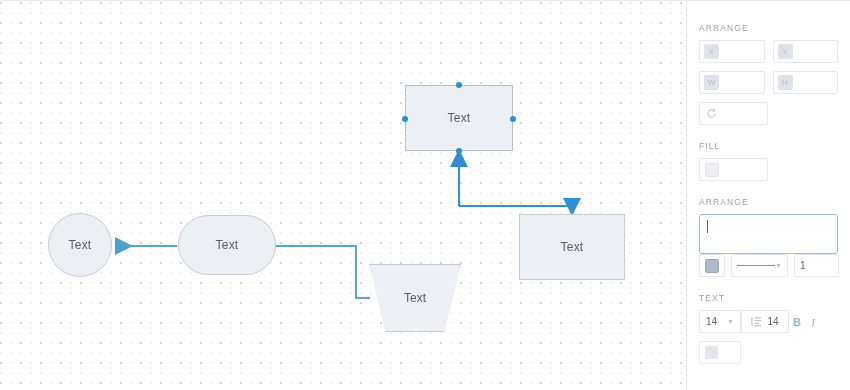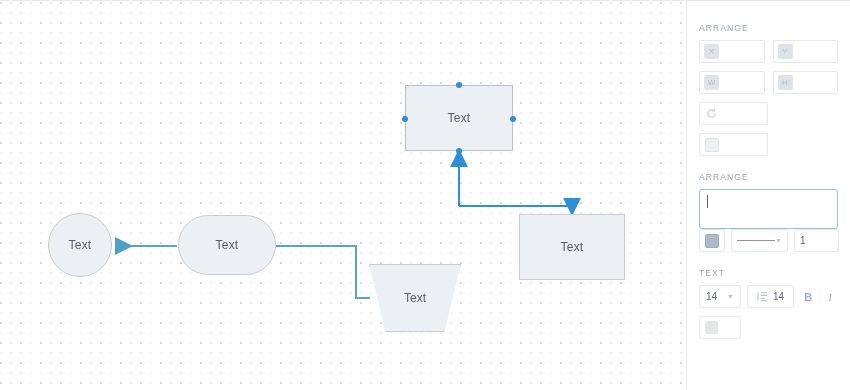--- a/index.html
+++ b/index.html
@@ -194,21 +194,21 @@
     border: 1px solid #e4e7eb;
     border-radius: 2px;
     display: flex;
     align-items: center;
     padding: 0 5px;
     gap: 5px;
   }
   .width-val { font-size: 10px; color: #5a6472; }
   .unit { font-size: 8px; color: #c0c7d1; letter-spacing: .5px; margin-left: 47px; }
 
-  .text-row { display: flex; gap: 6px; align-items: center; }
+  .text-row { display: flex; align-items: center; }
   .fsize-box {
     width: 42px; height: 23px;
     border: 1px solid #e4e7eb;
     border-radius: 2px;
     display: flex;
     align-items: center;
     justify-content: space-between;
     padding: 0 6px;
   }
   .fsize-val { font-size: 10px; color: #5a6472; }
@@ -327,20 +327,21 @@
         <span class="field-tag" style="background:transparent;">
           <svg width="11" height="11" viewBox="0 0 12 12">
             <path d="M10,6 a4,4 0 1,1 -1.2,-2.85" fill="none" stroke="#c3cad4" stroke-width="1.2"></path>
             <path d="M9.2,0.8 L9.2,3.3 L6.7,3.3" fill="none" stroke="#c3cad4" stroke-width="1.2"></path>
           </svg>
         </span>
         <span class="field-input"></span>
       </div>
     </div>
 
+    <div class="sec-label">FILL</div>
     <div class="swatch-box">
       <span class="swatch"></span>
     </div>
 
     <div class="sec-label">ARRANGE</div>
     <div class="content-box">
       <span class="caret"></span><span></span>
     </div>
 
     <div class="stroke-row">

